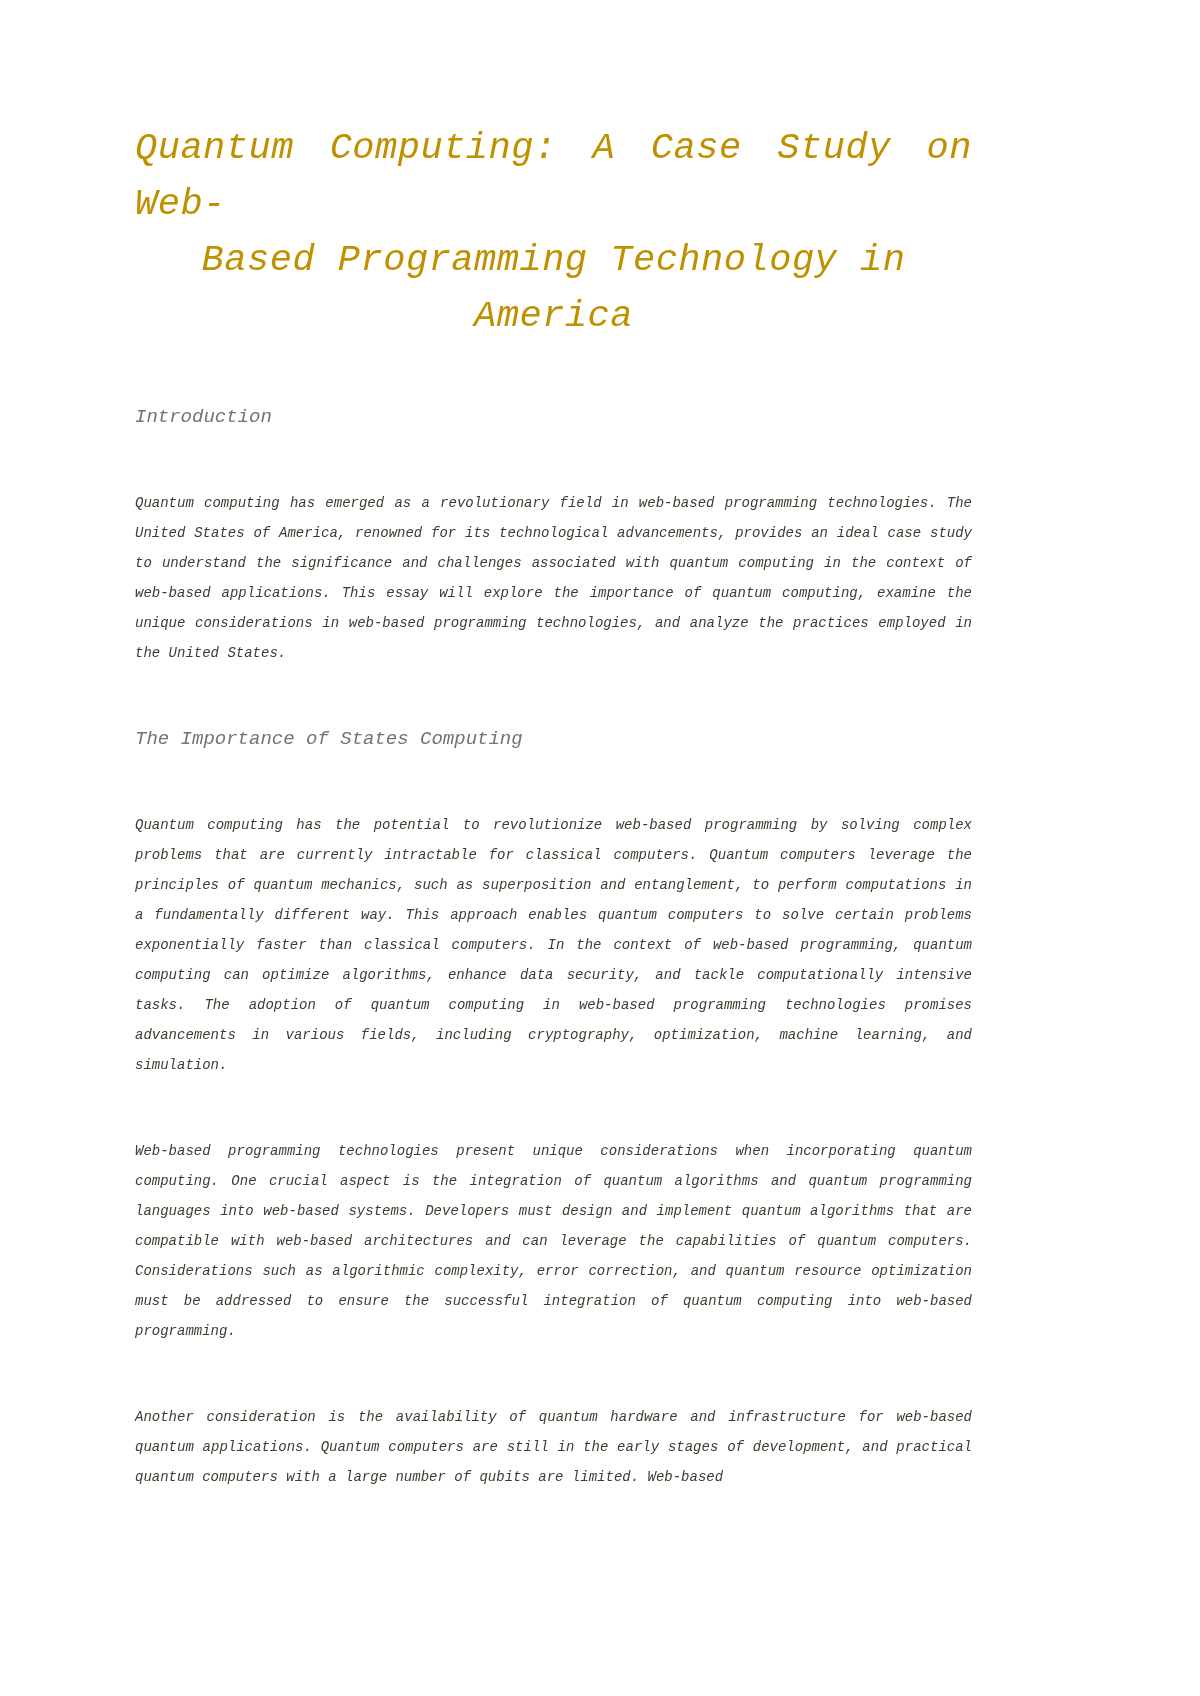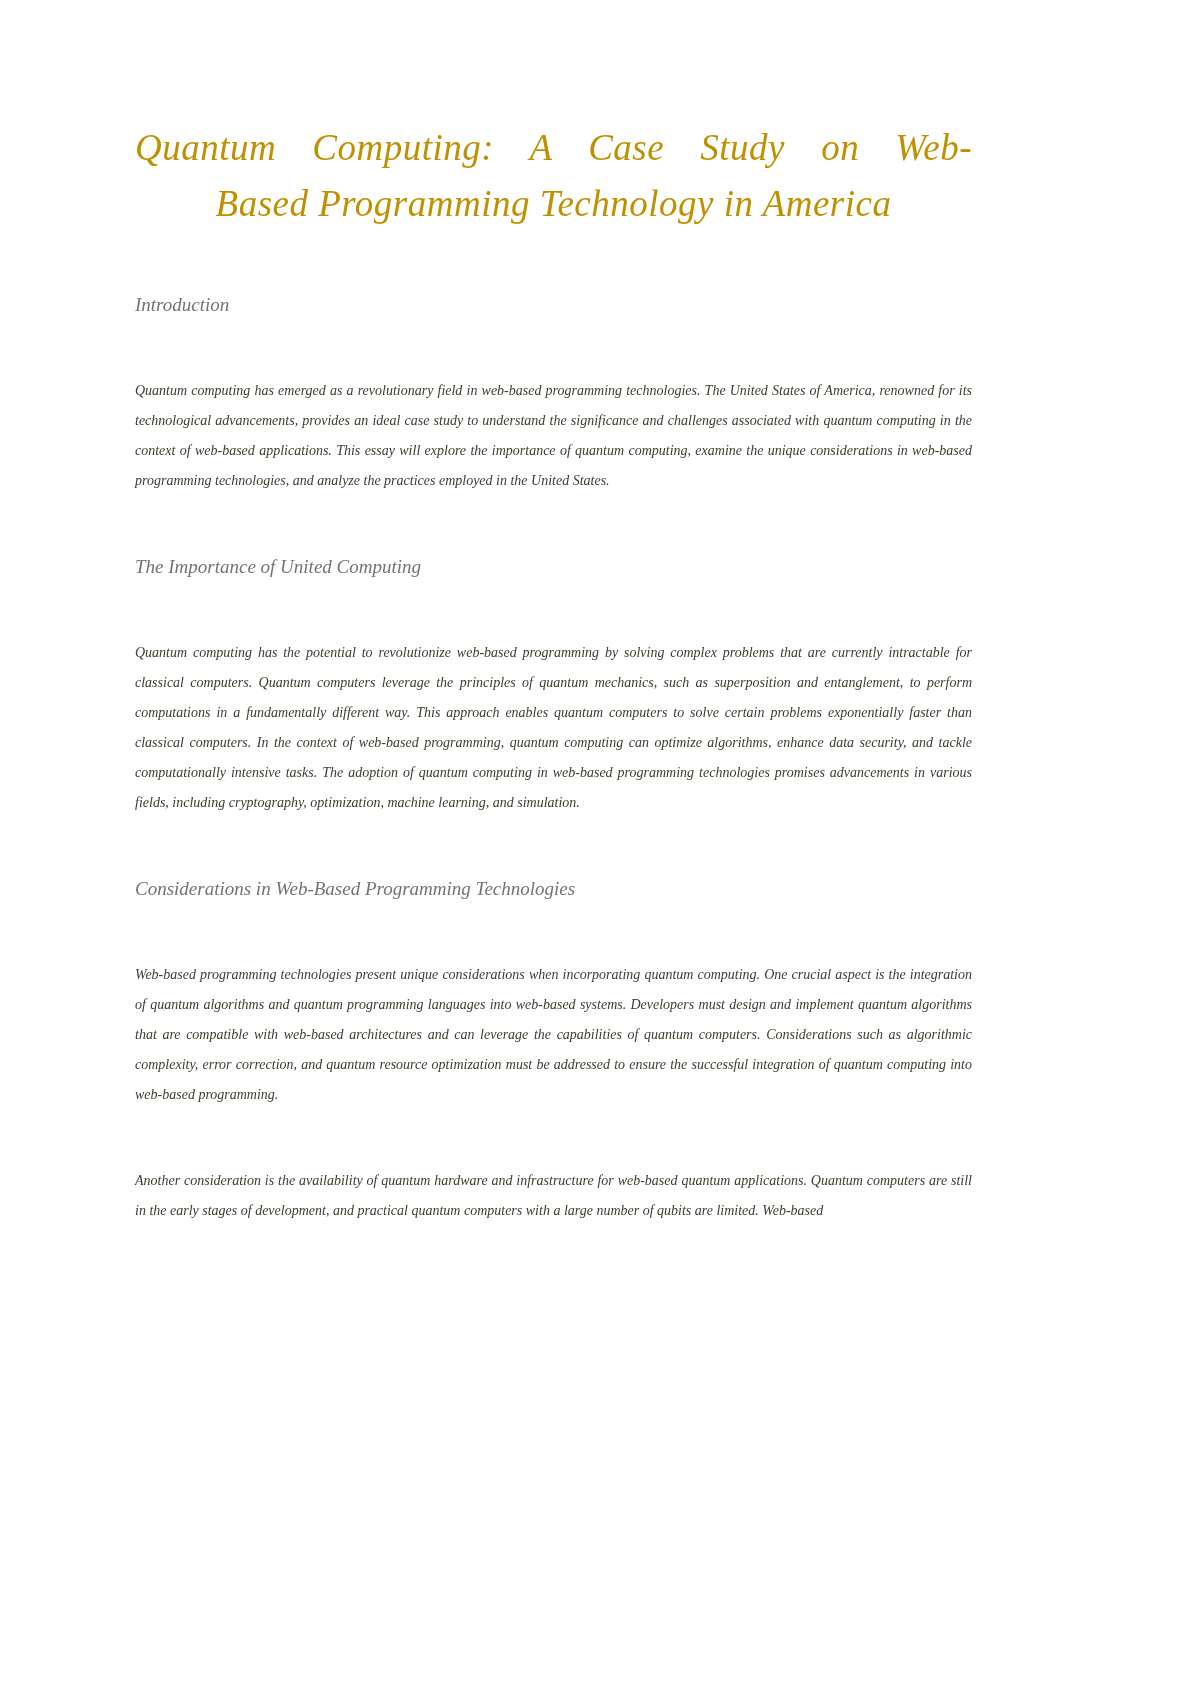--- a/index.html
+++ b/index.html
@@ -9,21 +9,21 @@
   }
   .page {
     position: relative;
     width: 1200px;
     height: 1696px;
     margin: 0 auto;
     background: #ffffff;
     box-sizing: border-box;
     padding: 120px 228px 40px 135px;
     overflow: hidden;
-    font-family: Liberation Serif, serif;
+    font-family: Liberation Mono, monospace;
     font-style: italic;
     color: #3e3b2f;
   }
   .doc-title {
     margin: 0 0 58px 0;
     font-size: 37px;
     font-weight: normal;
     line-height: 56px;
     color: #bf9000;
     letter-spacing: 0.5px;
@@ -59,23 +59,22 @@
 
   <h1 class="doc-title">
     <span class="title-line-1">Quantum Computing: A Case Study on Web-</span>
     <span class="title-line-2">Based Programming Technology in America</span>
   </h1>
 
   <h2 class="section-heading">Introduction</h2>
 
   <p class="paragraph">Quantum computing has emerged as a revolutionary field in web-based programming technologies. The United States of America, renowned for its technological advancements, provides an ideal case study to understand the significance and challenges associated with quantum computing in the context of web-based applications. This essay will explore the importance of quantum computing, examine the unique considerations in web-based programming technologies, and analyze the practices employed in the United States.</p>
 
-  <h2 class="section-heading">The Importance of United Computing</h2>
+  <h2 class="section-heading">The Importance of States Computing</h2>
 
   <p class="paragraph">Quantum computing has the potential to revolutionize web-based programming by solving complex problems that are currently intractable for classical computers. Quantum computers leverage the principles of quantum mechanics, such as superposition and entanglement, to perform computations in a fundamentally different way. This approach enables quantum computers to solve certain problems exponentially faster than classical computers. In the context of web-based programming, quantum computing can optimize algorithms, enhance data security, and tackle computationally intensive tasks. The adoption of quantum computing in web-based programming technologies promises advancements in various fields, including cryptography, optimization, machine learning, and simulation.</p>
 
-  <h2 class="section-heading">Considerations in Web-Based Programming Technologies</h2>
 
   <p class="paragraph">Web-based programming technologies present unique considerations when incorporating quantum computing. One crucial aspect is the integration of quantum algorithms and quantum programming languages into web-based systems. Developers must design and implement quantum algorithms that are compatible with web-based architectures and can leverage the capabilities of quantum computers. Considerations such as algorithmic complexity, error correction, and quantum resource optimization must be addressed to ensure the successful integration of quantum computing into web-based programming.</p>
 
   <p class="paragraph">Another consideration is the availability of quantum hardware and infrastructure for web-based quantum applications. Quantum computers are still in the early stages of development, and practical quantum computers with a large number of qubits are limited. Web-based</p>
 
 </div>
 
 </body></html>

